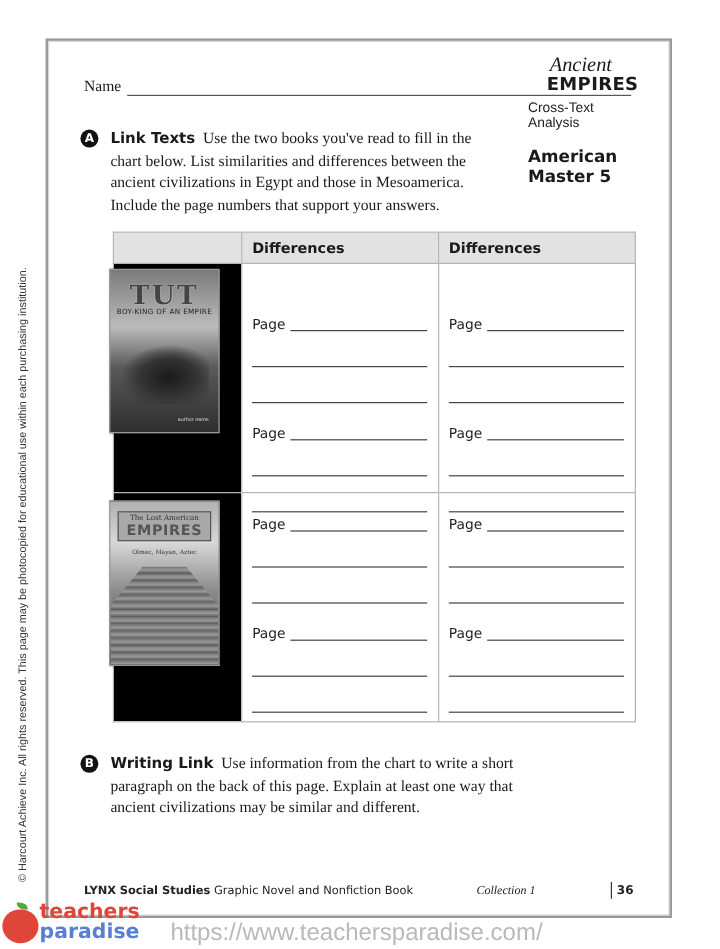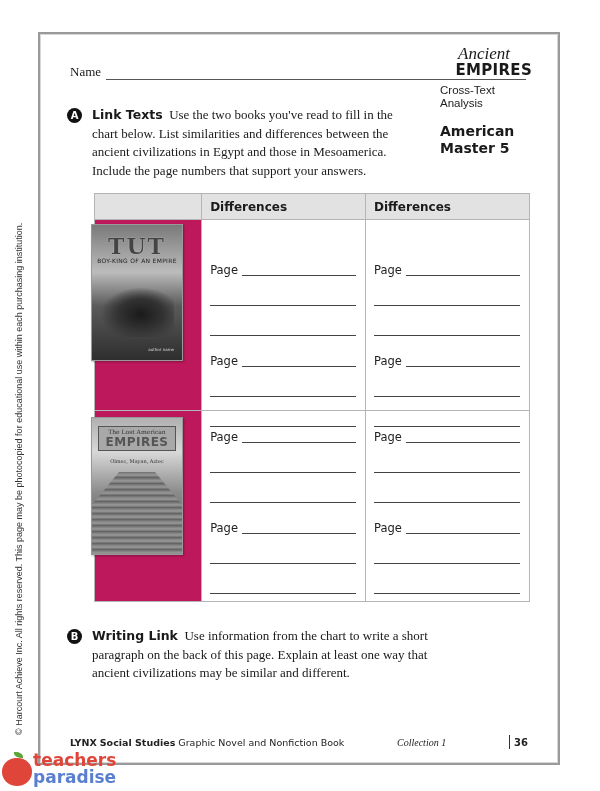--- a/index.html
+++ b/index.html
@@ -17,21 +17,21 @@
   .sub { position:absolute; left:440px; top:84px; font-family:"Liberation Sans", sans-serif; font-size:11.5px; line-height:13px; color:#222; }
   .pm { position:absolute; left:440px; top:123px; font-family:"DejaVu Sans", sans-serif; font-weight:bold; font-size:14px; line-height:17px; }
 
   .badge { position:absolute; width:15px; height:15px; border-radius:50%; background:#111; color:#fff; font-family:"DejaVu Sans", sans-serif; font-weight:bold; font-size:10px; text-align:center; line-height:15px; }
   .sectionA { position:absolute; left:92px; top:106px; width:330px; font-size:13px; line-height:18.5px; }
   .sectionA .lead, .sectionB .lead { font-family:"DejaVu Sans", sans-serif; font-weight:bold; font-size:12.5px; }
 
   table.chart { position:absolute; left:94px; top:193px; width:436px; border-collapse:collapse; }
   table.chart th, table.chart td { border:1px solid #b5b5b5; padding:0; vertical-align:top; }
   table.chart thead th { background:#e2e2e2; height:25px; text-align:left; font-family:"DejaVu Sans", sans-serif; font-size:12px; font-weight:bold; padding-left:8px; vertical-align:middle; }
-  table.chart .book-cell { background:#be185d; width:102px; position:relative; }
+  table.chart .book-cell { background:#000000; width:102px; position:relative; }
   table.chart .ans { width:166px; height:190px; position:relative;margin-left:36px; }
   .cover { position:absolute; left:-4px; top:4px; width:90px; height:135px; border:1px solid #999; box-shadow:1px 1px 2px rgba(0,0,0,.3); overflow:hidden; }
   .cover1 { background:linear-gradient(180deg,#7a7a7a 0%,#bcbcbc 35%,#5a5a5a 60%,#2e2e2e 100%); }
   .cover2 { background:linear-gradient(180deg,#b0b0b0 0%,#d8d8d8 25%,#8a8a8a 55%,#4a4a4a 100%); top:6px; height:136px; }
   .cover .t1 { position:absolute; left:0; right:0; top:8px; text-align:center; font-family:"DejaVu Serif", serif; font-size:22px; color:#444; font-weight:bold; letter-spacing:2px; text-shadow:0 0 1px #eee; }
   .cover .t2 { position:absolute; left:0; right:0; top:32px; text-align:center; font-family:"DejaVu Sans", sans-serif; font-size:6px; color:#222; letter-spacing:0.3px; }
   .cover .horses { position:absolute; left:8px; top:62px; width:74px; height:50px; background:radial-gradient(ellipse at 55% 55%,#1a1a1a 0%,#333 40%,transparent 70%); }
   .cover .author { position:absolute; right:8px; bottom:8px; font-size:4px; color:#ddd; font-family:"DejaVu Sans", sans-serif; }
   .cover .lt { position:absolute; left:6px; right:6px; top:8px; border:1px solid #555; background:#a8a8a8; text-align:center; padding:1px 0; }
   .cover .lt .l1 { font-family:"DejaVu Serif", serif; font-size:6px; color:#333; display:block; }
@@ -179,13 +179,14 @@
   <span class="coll">Collection 1</span>
   <span class="sep"></span>
   <span class="pnum">36</span>
 </div>
 
 <div class="wm">
   <div class="apple"></div>
   <div class="leaf"></div>
   <div class="teach">teachers</div>
   <div class="para">paradise</div>
+  <div class="url">https://www.teachersparadise.com/</div>
 </div>
 
 </body></html>

